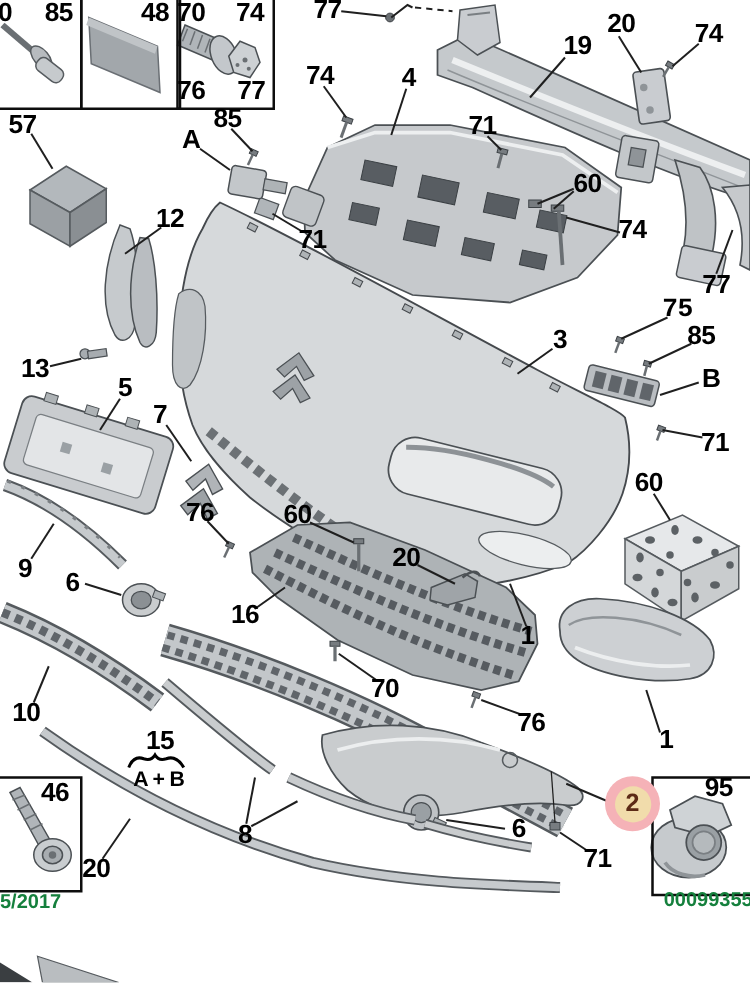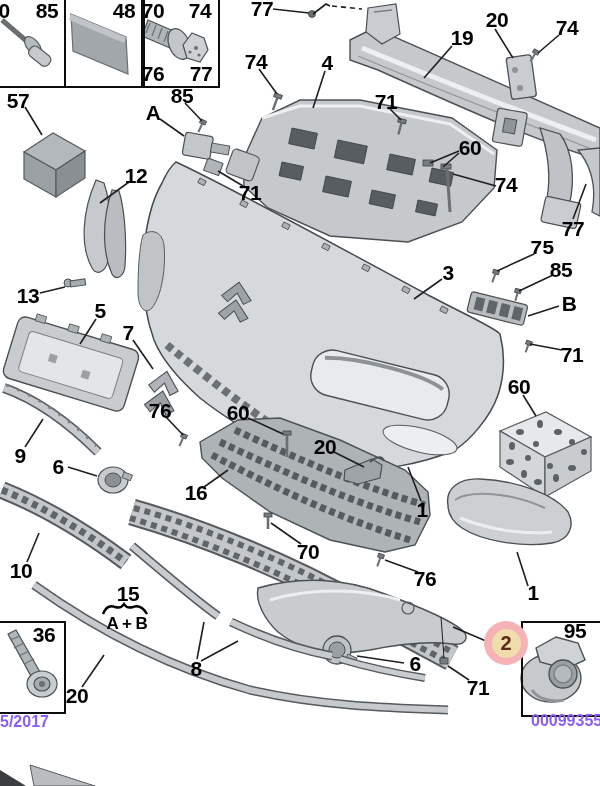--- a/index.html
+++ b/index.html
@@ -9,21 +9,21 @@
   .inset{position:absolute;border:2.5px solid #0d0d0d;background:transparent;pointer-events:none;}
   .callout{position:absolute;transform:translate(-50%,-50%);
            font:700 21px "Liberation Sans",sans-serif;color:#000;
            letter-spacing:-0.5px;white-space:nowrap;line-height:1;}
   .callout.small{font-size:17px;}
   .hl{position:absolute;width:44px;height:44px;border-radius:50%;background:#f5b2b7;
       transform:translate(-50%,-50%);display:flex;align-items:center;justify-content:center;}
   .hl-inner{width:29px;height:29px;border-radius:50%;background:#f1dcab;
             display:flex;align-items:center;justify-content:center;
             font:700 20px "Liberation Sans",sans-serif;color:#5c2a16;}
-  .code{position:absolute;font:700 16px "Liberation Sans",sans-serif;color:#8b5cf6;white-space:nowrap;}
+  .code{position:absolute;font:700 16px "Liberation Sans",sans-serif;color:#15803d;white-space:nowrap;}
 </style>
 </head>
 <body>
 
 <div id="stage">
 
 <svg id="drawing" width="600" height="786" viewBox="0 0 600 786">
 
   <g stroke="#565b5f" stroke-width="1.2">
     <line x1="2" y1="20" x2="30" y2="44" stroke="#6a6f73" stroke-width="5"></line>
@@ -422,21 +422,21 @@
       <div class="callout" style="left: 308px; top: 551px;">70</div>
       <div class="callout" style="left: 422px; top: 509px;">1</div>
       <div class="callout" style="left: 425px; top: 578px;">76</div>
       <div class="callout" style="left: 533px; top: 592px;">1</div>
       <div class="hl" style="left: 506px; top: 643px;">
         <div class="hl-inner">2</div>
       </div>
       <div class="callout" style="left: 415px; top: 663px;">6</div>
       <div class="callout" style="left: 478px; top: 687px;">71</div>
       <div class="callout" style="left: 575px; top: 630px;">95</div>
-      <div class="callout" style="left: 44px; top: 634px;">36</div>
+      <div class="callout" style="left: 44px; top: 634px;">46</div>
       <div class="callout" style="left: 77px; top: 695px;">20</div>
       <div class="callout" style="left: 128px; top: 593px;">15</div>
       <div class="callout small" style="left: 127px; top: 623px;">A + B</div>
       <div class="callout" style="left: 196px; top: 668px;">8</div>
     </div>
 
 <div class="code" style="left:0px;top:713px;">5/2017</div>
 <div class="code" style="left:531px;top:712px;">00099355</div>
 
 </div>

